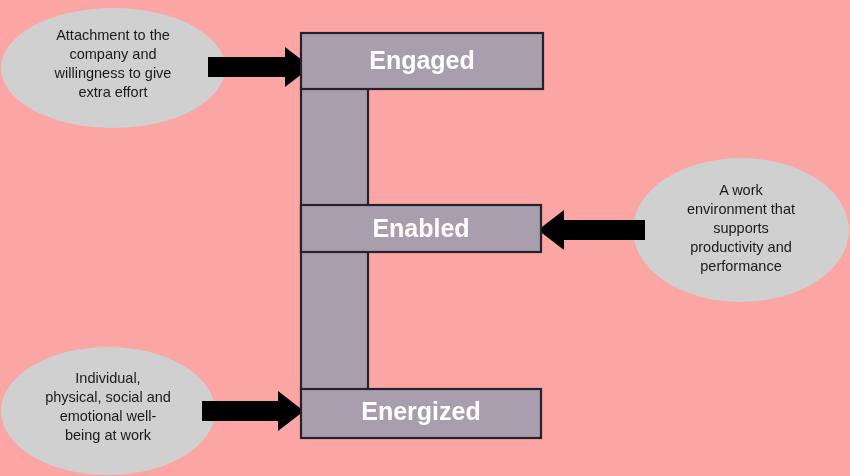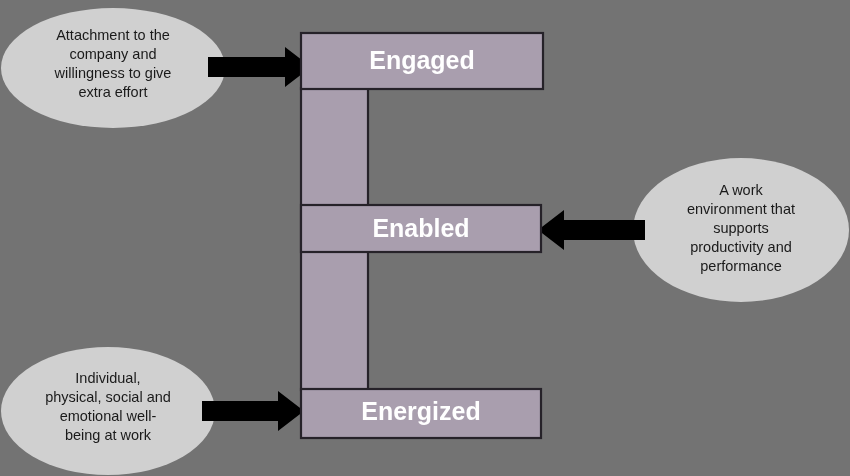--- a/index.html
+++ b/index.html
@@ -7,21 +7,21 @@
     padding: 0;
     background: #ffffff;
   }
   body {
     font-family: "Liberation Sans", sans-serif;
   }
   #stage {
     position: relative;
     width: 850px;
     height: 476px;
-    background: #737373;
+    background: #fca5a5;
     overflow: hidden;
     text-decoration: underline;
   }
   #diagram-svg {
     position: absolute;
     left: 0;
     top: 0;
     width: 850px;
     height: 476px;
     display: block;

